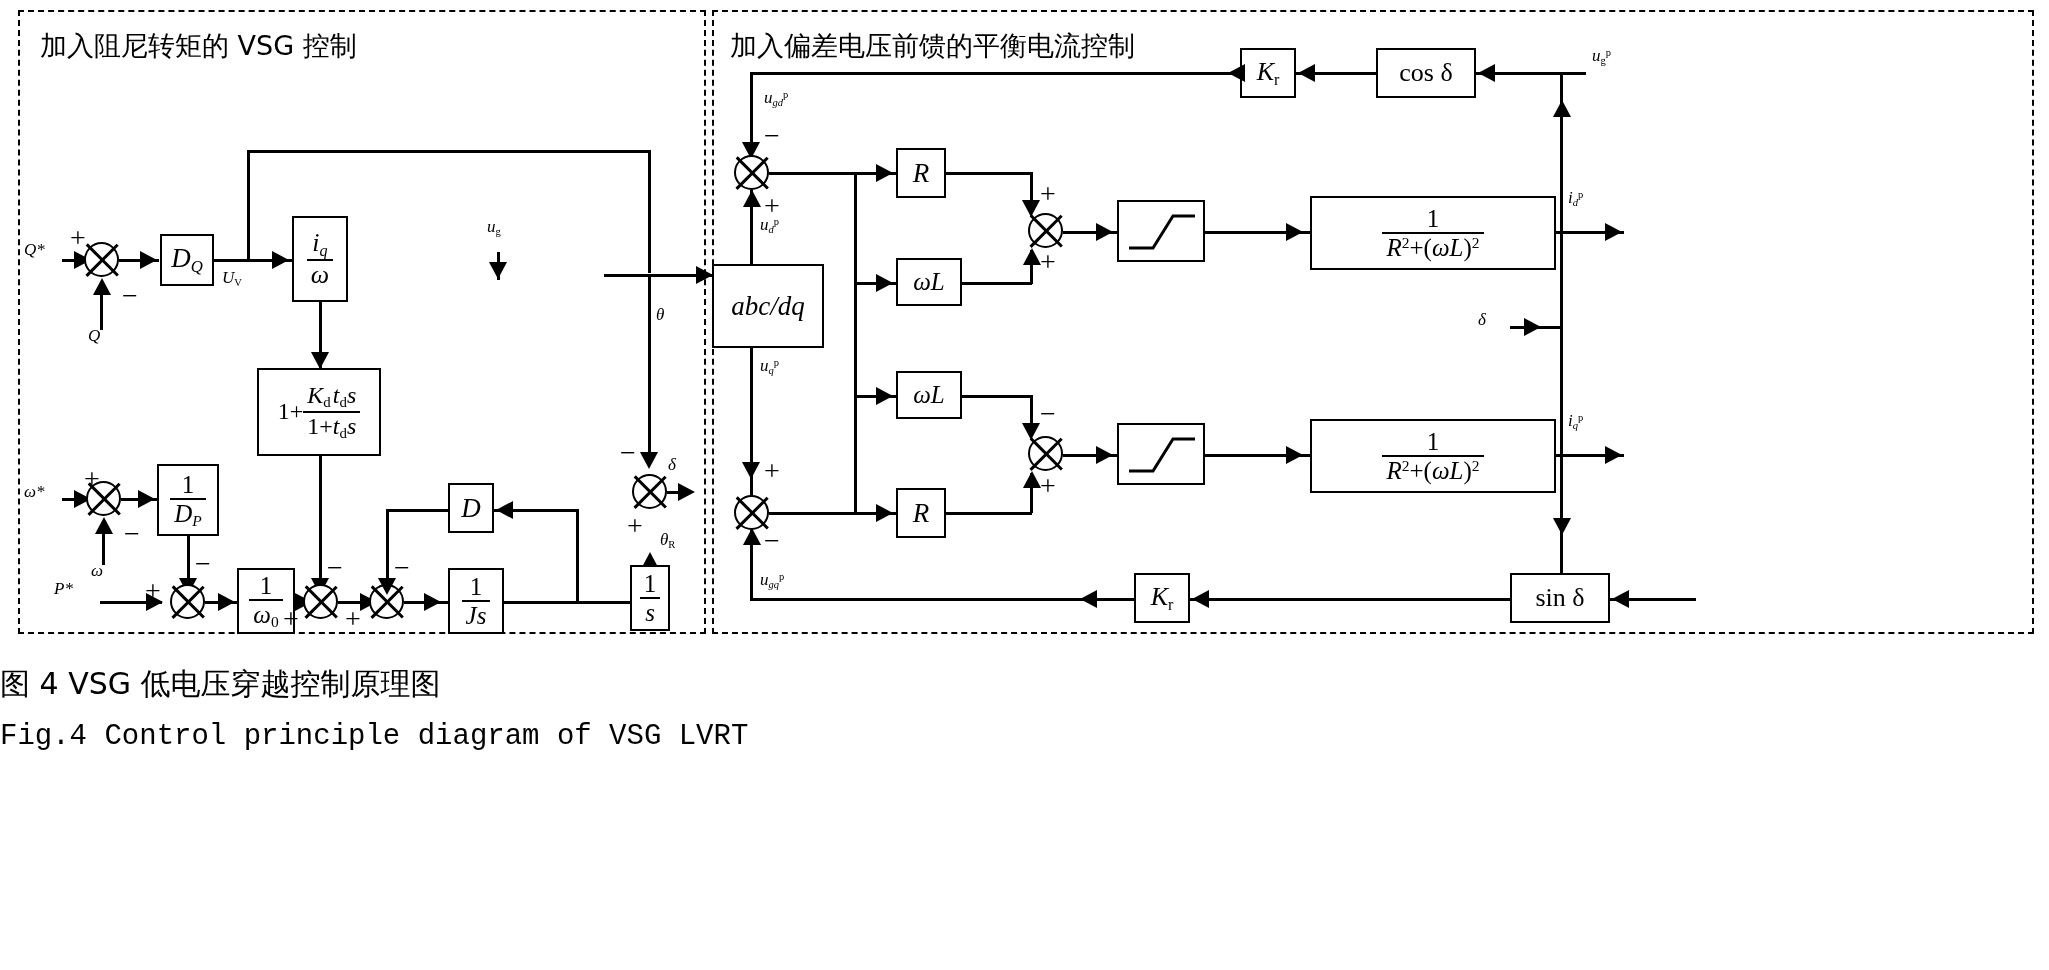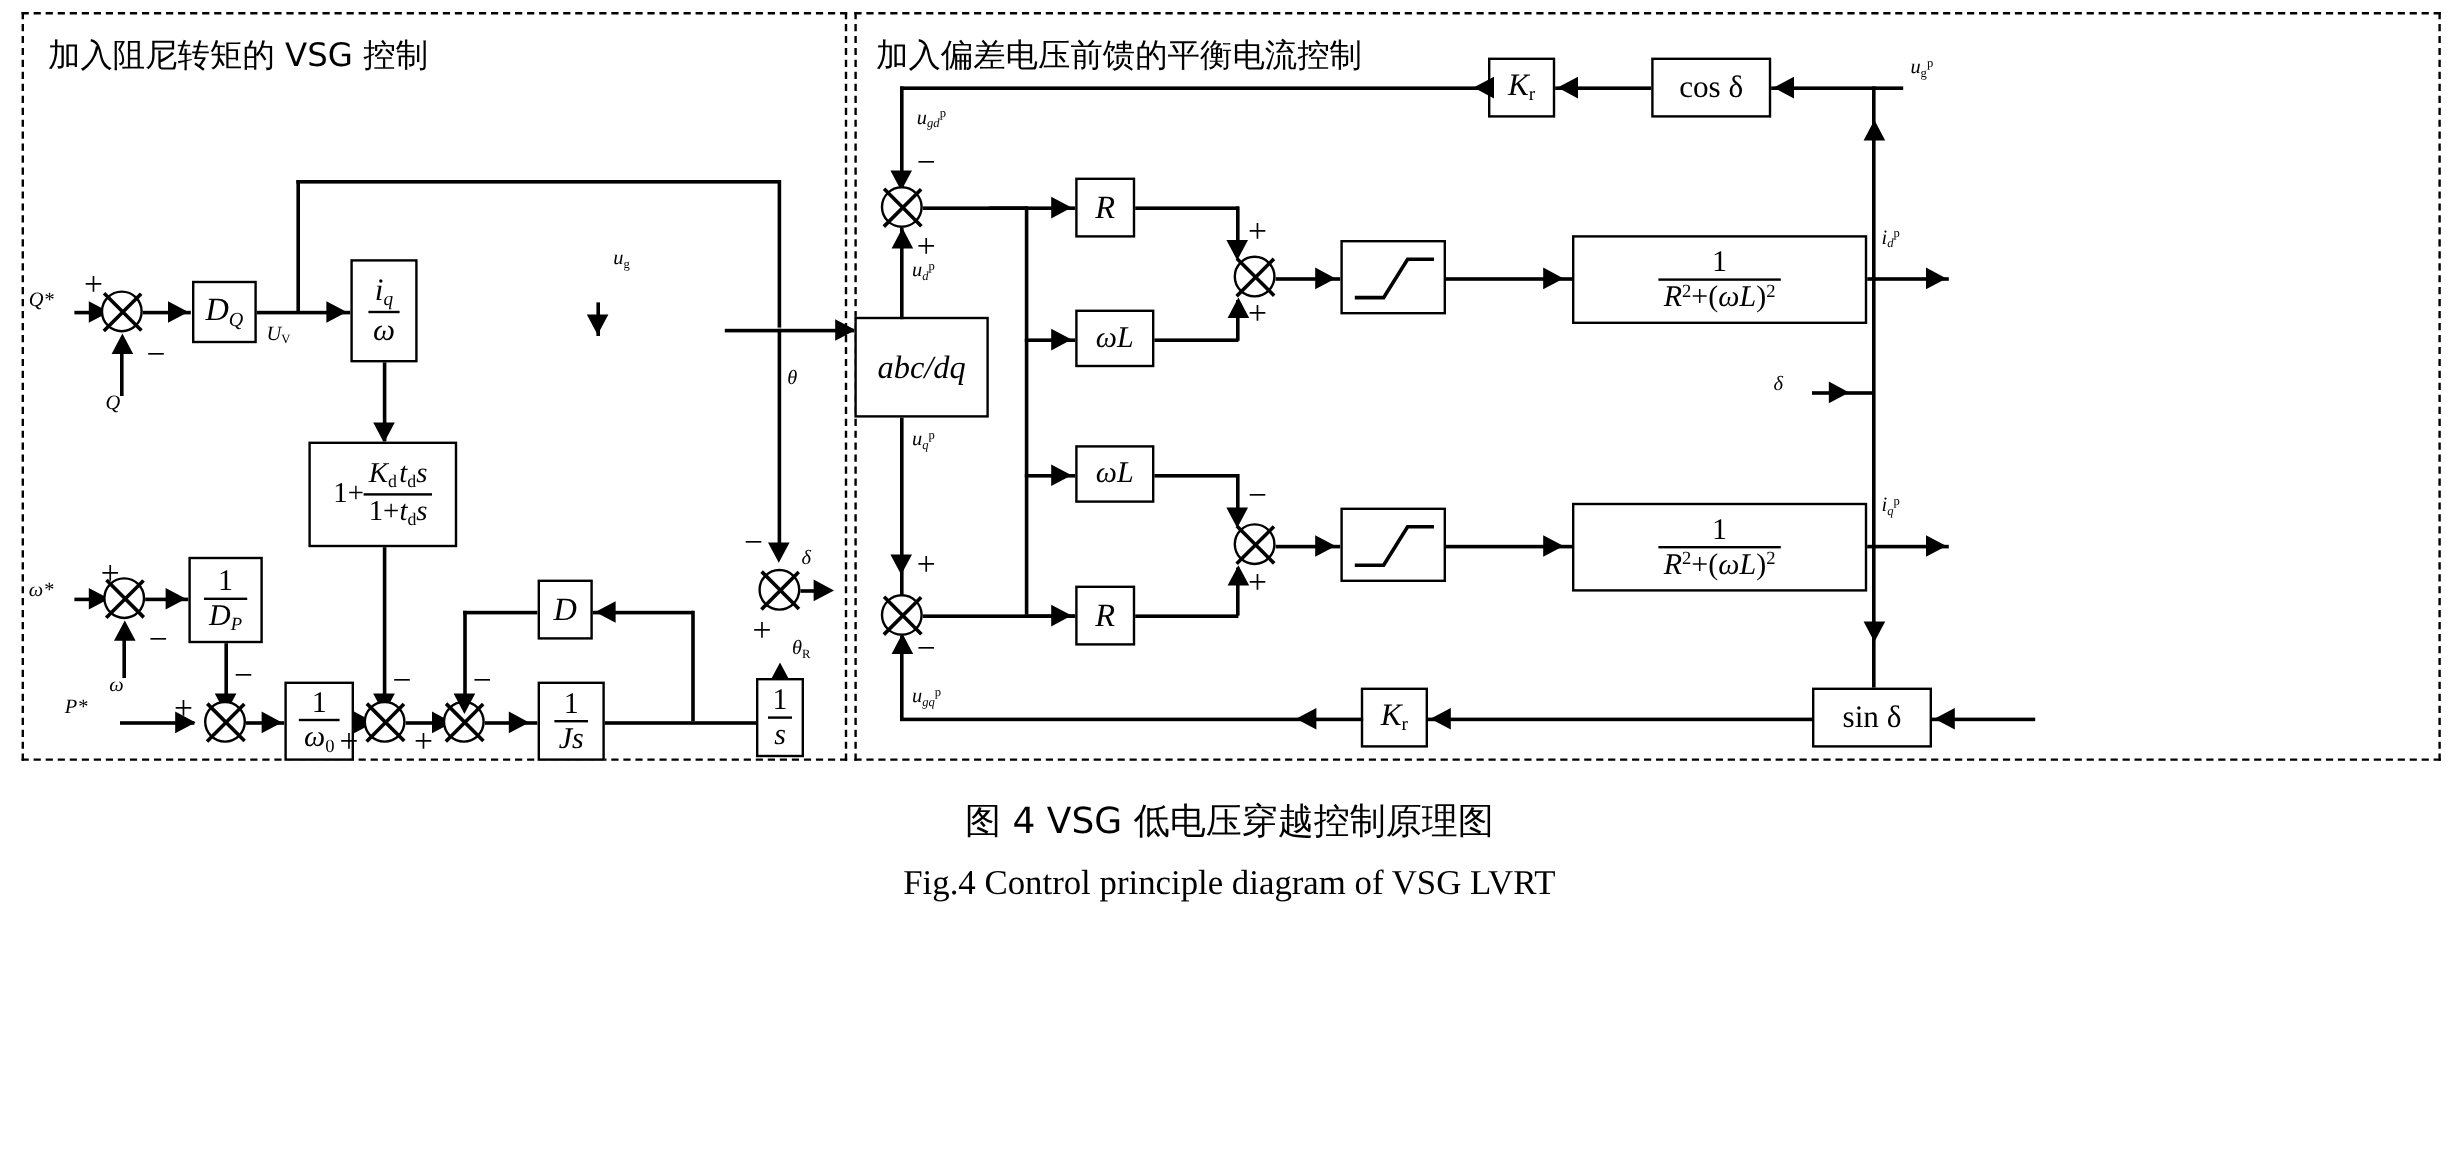--- a/index.html
+++ b/index.html
@@ -43,23 +43,23 @@
   sub.it,sup.it{font-style:italic;}
   .frac{display:inline-block;text-align:center;vertical-align:middle;line-height:1.1;}
   .frac .num{display:block;padding:0 4px;border-bottom:2.2px solid #000;}
   .frac .den{display:block;padding:0 4px;}
   .cn{font-family:"DejaVu Sans",sans-serif;}
 
   
   .sat{position:absolute;box-sizing:border-box;border:2.5px solid #000;background:#fff;}
   .sat svg{display:block;}
 
-  .caption{position:absolute;text-align:center;white-space:nowrap;}
+  .caption{position:absolute;white-space:nowrap;}
   .cap-cn{font-family:"DejaVu Sans",sans-serif;font-size:30px;}
-  .cap-en{font-family:Liberation Serif, serif;font-size:29px;}
+  .cap-en{font-family:Liberation Mono, monospace;font-size:29px;}
   .wm{position:absolute;color:#d2d2d2;font-size:52px;font-family:"Liberation Serif",serif;white-space:nowrap;}
 </style>
 </head>
 <body>
 
 <div id="stage">
 
   <div class="panel" style="left:18px;top:10px;width:688px;height:624px;"></div>
   <div class="panel-title cn" style="left:40px;top:28px;font-family:'DejaVu Sans',sans-serif;">加入阻尼转矩的 VSG 控制</div>
 
@@ -104,21 +104,21 @@
       <span class="frac">
         <span class="num"><span class="it">K</span><sub>d</sub> <span class="it">t</span><sub>d</sub><span class="it">s</span></span>
         <span class="den">1+<span class="it">t</span><sub>d</sub><span class="it">s</span></span>
       </span>
     </span>
   </div>
   <div class="v" style="left:319px;top:456px;height:140px;"></div>
   <div class="ar d" style="left:311px;top:578px;"></div>
   <div class="sign" style="left:327px;top:552px;">−</div>
 
-  <div class="lbl" style="left:487px;top:205px;margin-left:24px;">
+  <div class="lbl" style="left:487px;top:217px;">
     <span class="it">u</span><sub class="up">g</sub>
   </div>
   <div class="v" style="left:497px;top:252px;height:28px;"></div>
   <div class="ar d" style="left:489px;top:262px;"></div>
 
   <div class="h" style="left:604px;top:274px;width:108px;"></div>
   <div class="ar r" style="left:696px;top:266px;"></div>
   <div class="lbl" style="left:656px;top:305px;">θ</div>
 
   <div class="v" style="left:648px;top:274px;height:188px;"></div>

